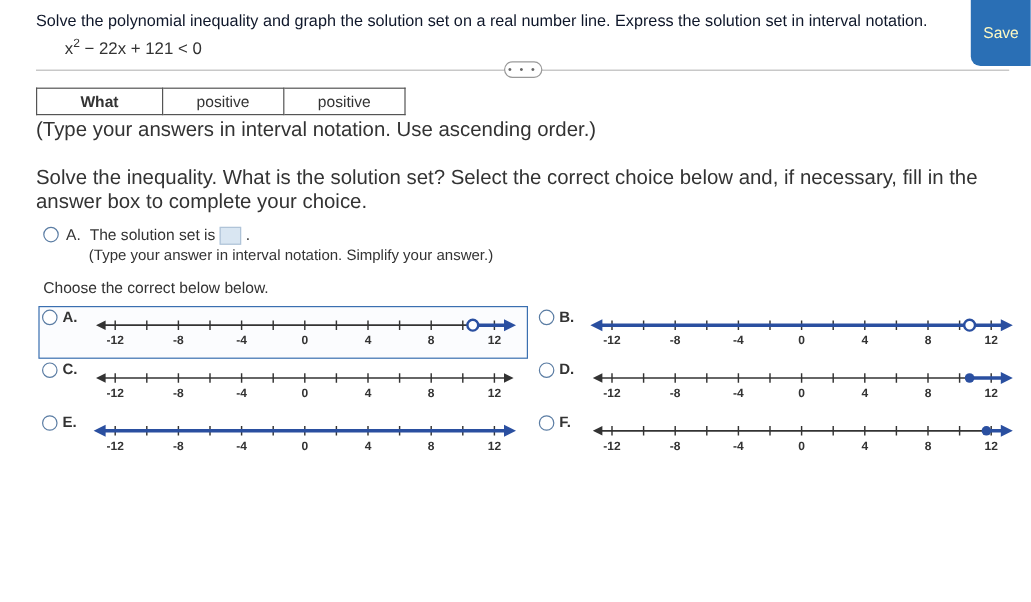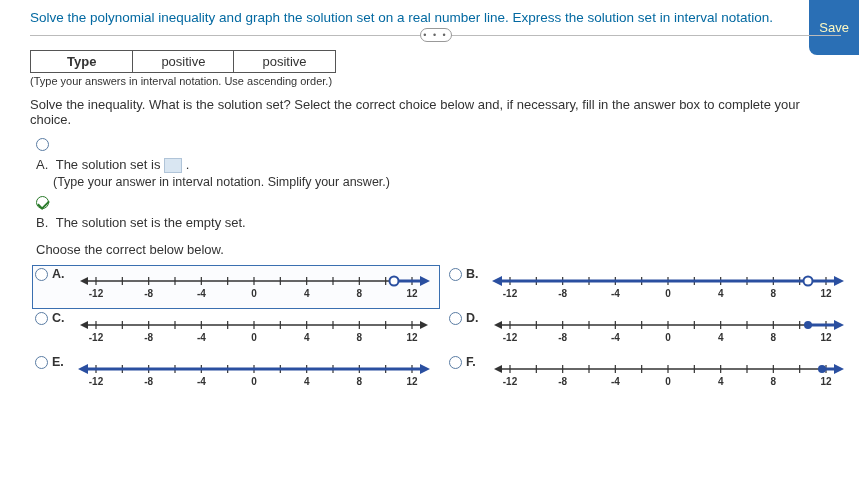--- a/index.html
+++ b/index.html
@@ -1,36 +1,36 @@
 <!DOCTYPE html>
 <html><head>
 <meta charset="utf-8">
 <style>
   * { box-sizing: border-box; margin: 0; padding: 0; }
   body { font-family: Arial, Helvetica, sans-serif; font-size: 13px; color: #333; background: #fff; width: 859px; height: 502px; position: relative; overflow: hidden; }
   .save-btn { position: absolute; top: 0; right: 0; background: #2a6fb5; color: #fef9c3; padding: 20px 10px; border-radius: 0 0 0 8px; font-size: 13px; cursor: pointer; }
   .content { padding: 10px 18px 0 30px; }
-  .q-prompt { font-size: 13.5px; color: #0369a1; margin-bottom: 6px; }
+  .q-prompt { font-size: 13.5px; color: #0f172a; margin-bottom: 6px; }
   .q-formula { font-size: 14px; margin: 6px 0 10px 24px; }
   .q-formula sup { font-size: 10px; }
   .divider-wrap { position: relative; margin: 10px 0 14px 0; border-top: 1px solid #bbb; }
   .divider-handle { position: absolute; left: 50%; top: -8px; transform: translateX(-50%); width: 32px; height: 14px; border: 1px solid #999; border-radius: 8px; background: #fff; font-size: 9px; text-align: center; line-height: 12px; letter-spacing: 2px; color: #666; cursor: pointer; }
   table.sign { border-collapse: collapse; margin-bottom: 2px; }
   table.sign td { border: 1px solid #555; padding: 3px 28px; font-size: 13px; text-align: center; }
   table.sign td.head { font-weight: bold; padding: 3px 36px; }
-  .hint { font-size: 11px; color: #333; margin-bottom: 2px; }
-  .sub-prompt { font-size: 13px; margin: 10px 0 10px 0; }
-  .choice-row { display: flex; align-items: flex-start; margin: 6px 0 2px 6px; gap: 6px; flex-direction: column; }
+  .hint { font-size: 17px; color: #333; margin-bottom: 2px; }
+  .sub-prompt { font-size: 17px; margin: 20px 0 10px 0; }
+  .choice-row { display: flex; align-items: flex-start; margin: 6px 0 2px 6px; gap: 6px; }
   .radio { width: 13px; height: 13px; border: 1.4px solid #5a7ca3; border-radius: 50%; flex: 0 0 auto; margin-top: 1px; position: relative; background: #fff; }
   .radio.checked { border-color: #2a7a2a; }
   .radio.checked::after { content: ""; position: absolute; left: 1px; top: 3px; width: 9px; height: 5px; border-left: 2.5px solid #2a7a2a; border-bottom: 2.5px solid #2a7a2a; transform: rotate(-45deg); }
   .choice-label { font-size: 13px; }
   .letter { font-weight: normal; margin-right: 4px; }
   .ans-box { display: inline-block; width: 18px; height: 15px; background: #d9e6f2; border: 1px solid #b0c4d8; vertical-align: middle; }
-  .indent-note { font-size: 12.5px; margin-left: 23px; margin-top: 2px; }
+  .indent-note { font-size: 12.5px; margin-left: 44px; margin-top: 2px; }
   .choose-graph { font-size: 13px; margin: 12px 0 8px 6px; }
   .graph-grid { display: grid; grid-template-columns: 408px 408px; grid-auto-rows: 44px; gap: 0 6px; margin-left: 2px; }
   .graph-cell { position: relative; display: flex; align-items: flex-start; }
   .graph-cell.selected { outline: 1.5px solid #3a6fb0; outline-offset: -1px; background: rgba(180,200,230,0.06); }
   .g-radio-wrap { display: flex; align-items: center; gap: 4px; width: 36px; padding-top: 2px; padding-left: 3px; }
   .g-letter { font-size: 12.5px; font-weight: bold; }
   .nl { position: relative; flex: 1 1 auto; height: 40px; font-weight: bold; }
   svg.numline { width: 100%; height: 100%; }
   .nl line.axis { stroke: #333; stroke-width: 1.4; }
   .nl line.tick { stroke: #333; stroke-width: 1.2; }
@@ -40,56 +40,52 @@
   .nl polygon.rayarrow { fill: #2a4fa0; }
   .nl circle.openpt { fill: #fff; stroke: #2a4fa0; stroke-width: 2; }
 </style>
 </head>
 <body>
 
 <div class="save-btn">Save</div>
 
 <div class="content">
   <div class="q-prompt">Solve the polynomial inequality and graph the solution set on a real number line. Express the solution set in interval notation.</div>
+  <div class="q-formula">
+    <span>x</span><sup>2</sup><span> − 22x + 121 &lt; 0</span>
+  </div>
 
   <div class="divider-wrap">
     <div class="divider-handle">• • •</div>
   </div>
 
   <table class="sign">
     <tbody>
         <tr>
-      <td class="head">Type</td>
+      <td class="head">What</td>
       <td>positive</td>
       <td>positive</td>
     </tr>
   </tbody>
     </table>
   <div class="hint">(Type your answers in interval notation. Use ascending order.)</div>
 
   <div class="sub-prompt">Solve the inequality. What is the solution set? Select the correct choice below and, if necessary, fill in the answer box to complete your choice.</div>
 
   <div class="choice-row">
     <div class="radio"></div>
     <div class="choice-label">
       <span class="letter">A.</span>
       <span>The solution set is </span>
       <span class="ans-box"></span>
       <span>.</span>
     </div>
   </div>
   <div class="indent-note">(Type your answer in interval notation. Simplify your answer.)</div>
 
-  <div class="choice-row">
-    <div class="radio checked"></div>
-    <div class="choice-label">
-      <span class="letter">B.</span>
-      <span>The solution set is the empty set.</span>
-    </div>
-  </div>
 
   <div class="choose-graph">Choose the correct below below.</div>
 
   <div class="graph-grid">
 
     <div class="graph-cell selected">
       <div class="g-radio-wrap">
         <div class="radio"></div>
         <span class="g-letter">A.</span>
       </div>

